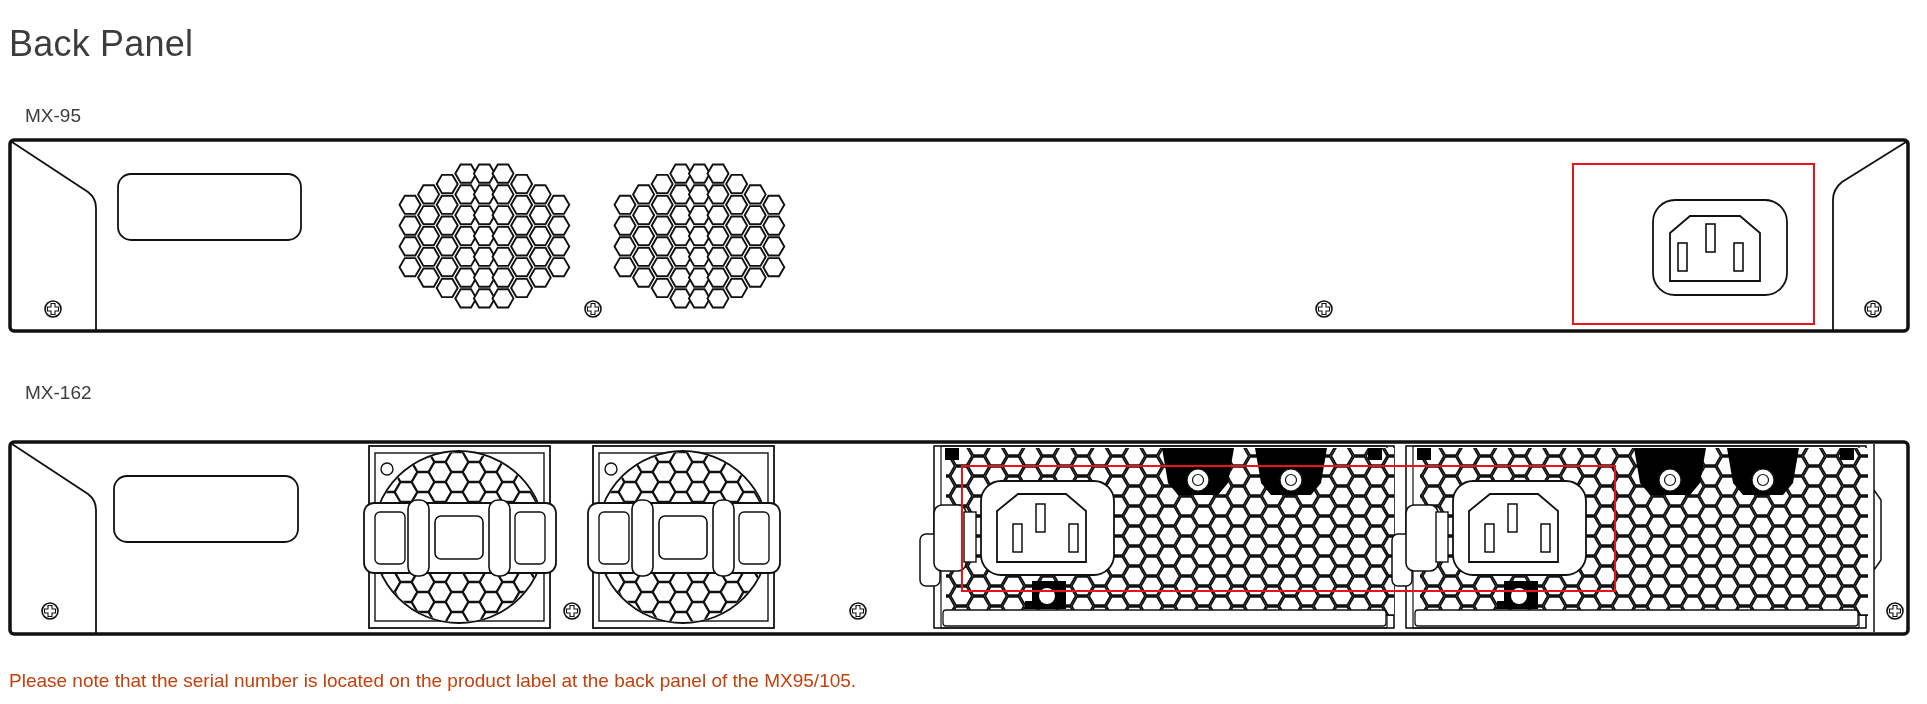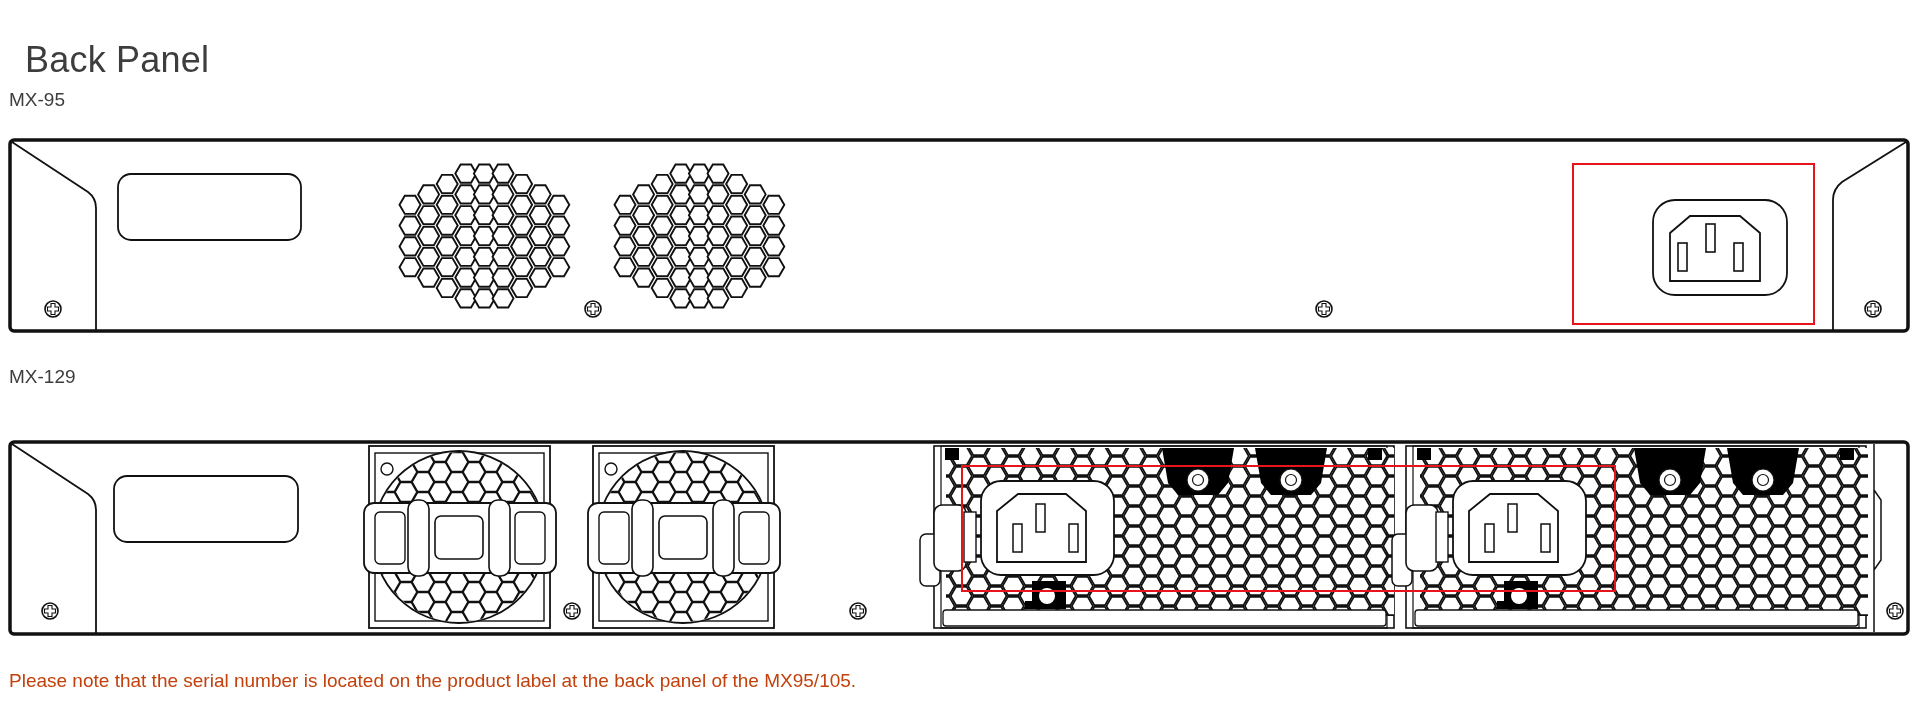--- a/index.html
+++ b/index.html
@@ -1,20 +1,20 @@
 <!DOCTYPE html>
 <html><head>
 <meta charset="utf-8">
 <style>
   html, body { margin: 0; padding: 0; background: #ffffff; }
   body { width: 1927px; height: 704px; position: relative; overflow: hidden;
          font-family: "Liberation Sans", "DejaVu Sans", sans-serif; color: #3a3a3a; }
-  .page-title { position: absolute; left: 9px; top: 22px; margin: 16px; font-size: 36px;
+  .page-title { position: absolute; left: 9px; top: 22px; margin: 0; font-size: 36px;
                 font-weight: 400; color: #3d3d3d; letter-spacing: 0.2px; line-height: 1.2; }
-  .model-label { position: absolute; left: 9px; margin: 0; font-size: 19px; font-weight: 400;
+  .model-label { position: absolute; left: 9px; margin: 16px; font-size: 19px; font-weight: 400;
                  color: #3d3d3d; line-height: 1.2; }
   .note { position: absolute; left: 9px; top: 670px; margin: 0; font-size: 19px; color: #c2410c; line-height: 1.2; }
   .diagram { position: absolute; left: 0; }
   svg { display: block; }
   .stroke { fill: none; stroke: #111; }
 </style>
 </head>
 <body>
 
 <h1 class="page-title">Back Panel</h1>
@@ -163,21 +163,21 @@
       <path d="M1670 233 L1690 216 L1740 216 L1760 233 L1760 281 L1670 281 Z" class="stroke" stroke-width="1.8"></path>
       <rect x="1706" y="224" width="9" height="28" class="stroke" stroke-width="1.6"></rect>
       <rect x="1678" y="243" width="9" height="28" class="stroke" stroke-width="1.6"></rect>
       <rect x="1734" y="243" width="9" height="28" class="stroke" stroke-width="1.6"></rect>
     </g>
 
     <rect x="1573" y="164" width="241" height="160" fill="none" stroke="#e8141c" stroke-width="2"></rect>
   </svg>
 </div>
 
-<p class="model-label" style="top:366px">MX-129</p>
+<p class="model-label" style="top:366px">MX-162</p>
 
 <div class="diagram" style="top:430px">
   <svg id="mx105" width="1927" height="220" viewBox="0 430 1927 220">
     <defs>
       <clipPath id="fanclip1">
           <circle cx="459" cy="537" r="85"></circle>
         </clipPath>
       <clipPath id="fanclip2">
           <circle cx="683" cy="537" r="85"></circle>
         </clipPath>

